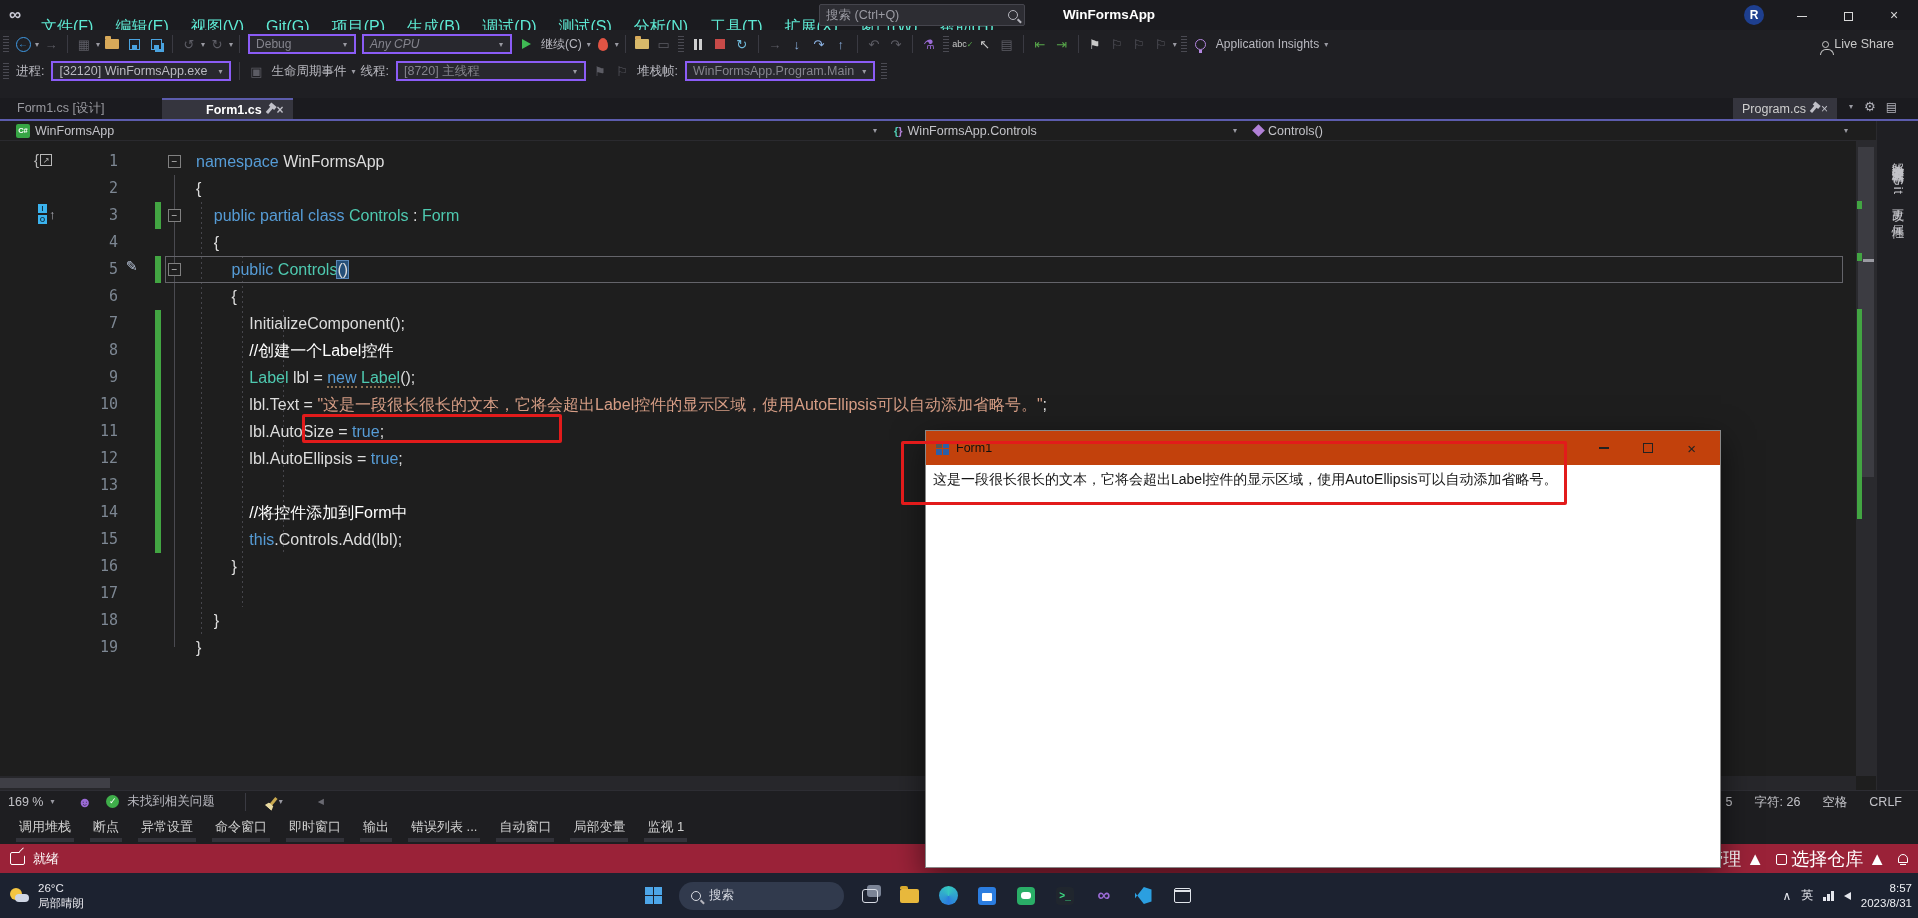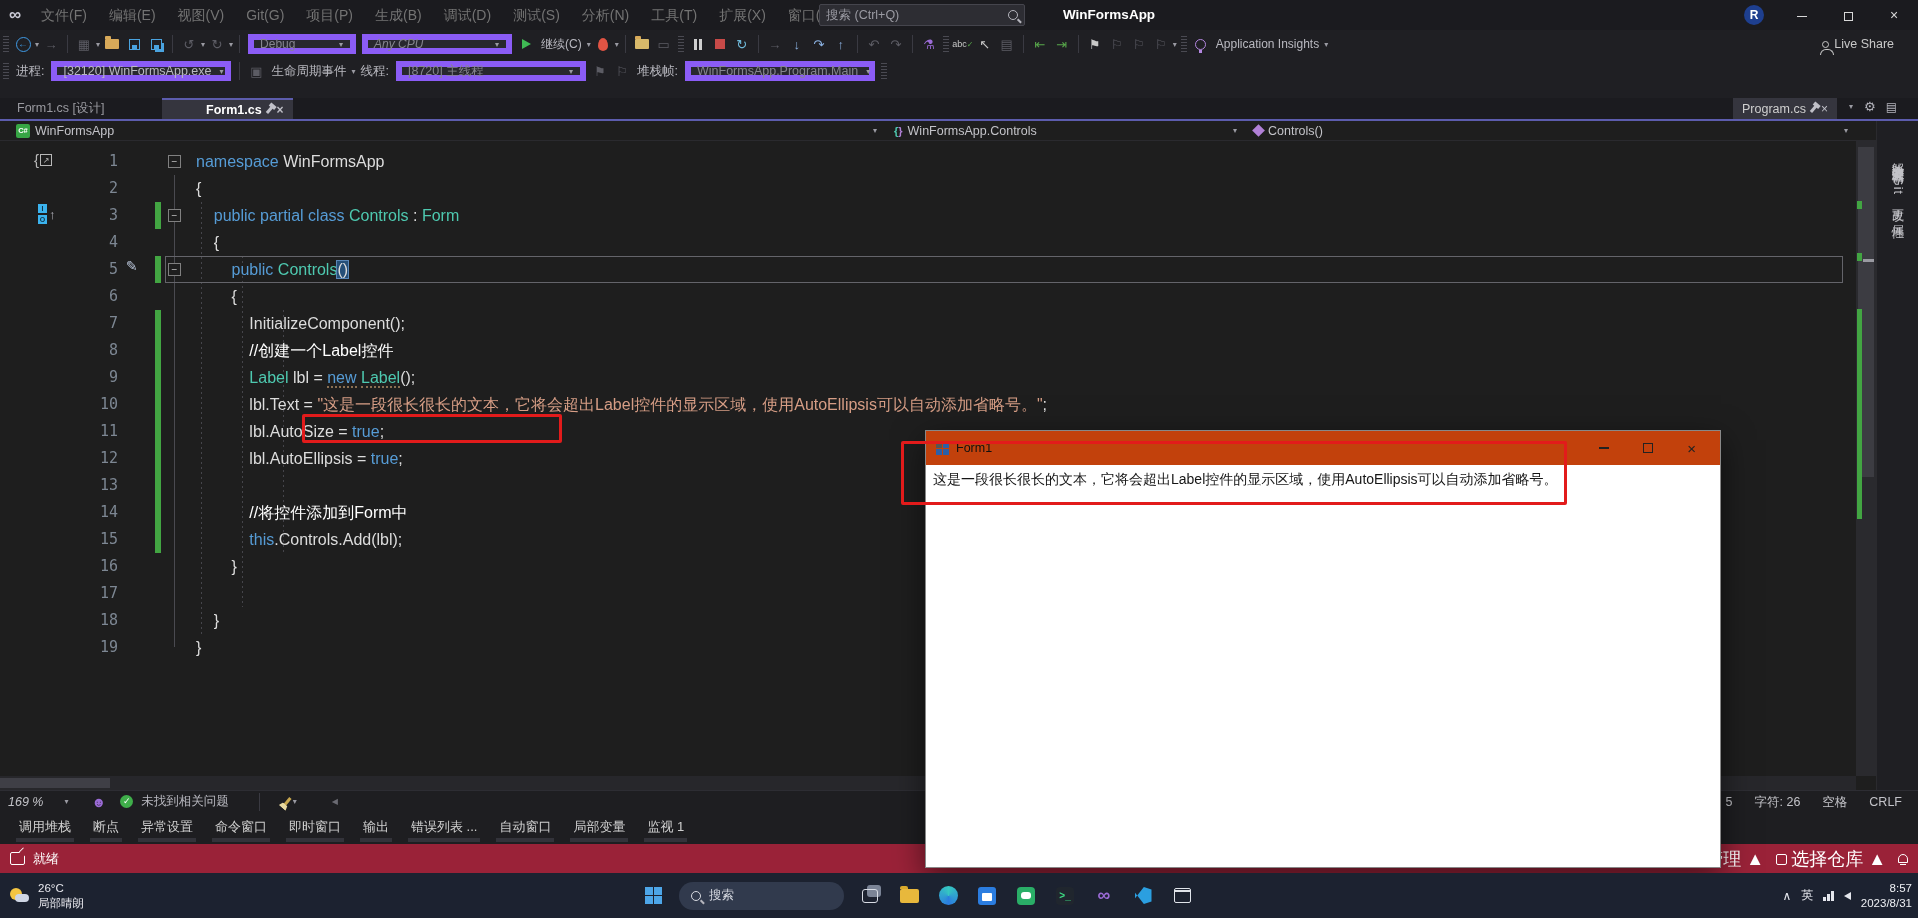--- a/index.html
+++ b/index.html
@@ -1,21 +1,21 @@
 <!DOCTYPE html>
 <html><head>
 <meta charset="utf-8">
 <style>
   html,body{margin:0;padding:0;background:#000;}
   *{box-sizing:border-box;font-family:"Liberation Sans","DejaVu Sans",sans-serif;}
   #root{position:relative;width:1918px;height:918px;background:#1e1e1e;overflow:hidden;color:#c8c8c8;}
   
   #titlebar{position:absolute;left:0;top:0;width:1918px;height:30px;background:#1b1b1f;display:flex;align-items:center;}
   #vslogo{width:30px;text-align:center;color:#c9c9d4;font-size:17px;font-weight:bold;}
-  .menu-item{padding:0 11px;font-size:14px;color:#737373;height:30px;line-height:30px;cursor:default;}
+  .menu-item{padding:12px 11px;font-size:16px;color:#5eead4;height:30px;line-height:30px;cursor:default;}
   #qsearch{position:absolute;left:819px;top:4px;width:206px;height:22px;background:#2d2d33;border:1px solid #45454d;border-radius:2px;display:flex;align-items:center;padding:0 6px;font-size:12.5px;color:#9a9aa2;}
   #qsearch .grow{flex:1;}
   .mag{width:10px;height:10px;border:1.6px solid #b5b5bd;border-radius:50%;position:relative;display:inline-block;}
   .mag::after{content:"";position:absolute;width:5px;height:1.6px;background:#b5b5bd;left:8px;top:9px;transform:rotate(45deg);}
   #apptitle{position:absolute;left:1063px;top:0;height:30px;line-height:30px;font-size:13.5px;font-weight:bold;color:#fff;}
   #avatarR{position:absolute;left:1744px;top:5px;width:20px;height:20px;border-radius:50%;background:#1e3f8f;color:#fff;font-size:12px;font-weight:bold;text-align:center;line-height:20px;}
   .winbtn{position:absolute;top:0;width:44px;height:30px;text-align:center;line-height:30px;color:#d8d8d8;font-size:14px;}
   .minbar{display:inline-block;width:10px;height:1.5px;background:#d8d8d8;vertical-align:middle;}
   .maxbox{display:inline-block;width:9px;height:9px;border:1.2px solid #d8d8d8;vertical-align:middle;}
   
@@ -23,21 +23,21 @@
   #toolbar2{position:absolute;left:0;top:58px;width:1918px;height:26px;background:#1f1f23;display:flex;align-items:center;font-size:12.5px;}
   #tbspacer{position:absolute;left:0;top:84px;width:1918px;height:14px;background:#1f1f23;}
   .tsep{width:1px;height:18px;background:#3a3a42;margin:0 5px;}
   .grip{width:6px;height:16px;margin:0 3px;background:repeating-linear-gradient(#4a4a52 0 1px,transparent 1px 3px);}
   .ico{display:inline-flex;width:20px;height:20px;align-items:center;justify-content:center;margin:0 1px;font-size:13px;color:#c8c8c8;position:relative;}
   .car{font-size:8px;color:#9a9aa2;margin:0 1px;}
   .i-back{width:15px;height:15px;border:1.5px solid #3f9ae5;border-radius:50%;color:#3f9ae5;font-size:10px;line-height:12px;text-align:center;}
   .i-fwd{color:#5c5c64;}
   .dim{color:#5c5c64;}
   .green{color:#57a64a;}
-  .combo{height:20px;background:#28282e;border:6px solid #8b5cf6;color:#85858e;padding:0 6px;display:inline-flex;align-items:center;margin:0 3px;white-space:nowrap;}
+  .combo{height:20px;background:#28282e;border:2px solid #8b5cf6;color:#85858e;padding:0 6px;display:inline-flex;align-items:center;margin:0 3px;white-space:nowrap;}
   .combo .car{margin-left:auto;padding-left:8px;}
   .play{width:0;height:0;border-left:9px solid #3fba54;border-top:5.5px solid transparent;border-bottom:5.5px solid transparent;display:inline-block;}
   .flame{width:10px;height:13px;background:#e25444;border-radius:50% 50% 50% 50% / 62% 62% 38% 38%;display:inline-block;}
   .sq-stop{width:10px;height:10px;background:#c74a48;display:inline-block;}
   .pausebars{display:inline-flex;gap:2px;}
   .pausebars i{width:3px;height:11px;background:#cfcfcf;}
   .savebox{width:11px;height:11px;border:1.5px solid #4aa3e0;position:relative;display:inline-block;}
   .savebox::after{content:"";position:absolute;left:2px;bottom:0;width:5px;height:4px;background:#4aa3e0;}
   .folder{width:14px;height:10px;background:#d8a959;border-radius:1px;position:relative;display:inline-block;}
   .folder::before{content:"";position:absolute;top:-3px;left:0;width:6px;height:3px;background:#d8a959;border-radius:1px 1px 0 0;}
@@ -90,21 +90,21 @@
   .vmark{position:absolute;left:1px;width:5px;background:#42a542;}
   .vmark.gray{background:#9a9aa2;}
   #hscroll{position:absolute;left:0;top:776px;width:1856px;height:14px;background:#27272b;}
   #hthumb{position:absolute;left:0;top:2px;width:110px;height:10px;background:#3f3f46;}
   
   #rstrip{position:absolute;left:1876px;top:121px;width:42px;height:723px;background:#1f1f23;border-left:1px solid #2a2a2e;}
   .vtab{writing-mode:vertical-rl;font-size:12.5px;color:#c3c3c8;margin:14px auto;display:block;text-align:center;letter-spacing:1px;}
   #tr-icons{position:absolute;left:1848px;top:99px;display:flex;gap:10px;align-items:center;z-index:5;}
   
   #edstatus{position:absolute;left:0;top:790px;width:1918px;height:22px;background:#1e1e21;border-top:1px solid #2d2d33;display:flex;align-items:center;font-size:12.5px;color:#c3c3c8;}
-  #edstatus .zoombox{display:flex;align-items:center;padding:0 8px;gap:20px;font-style:italic;}
+  #edstatus .zoombox{display:flex;align-items:center;padding:0 8px;gap:6px;}
   .okdot{width:13px;height:13px;border-radius:50%;background:#3fae4a;color:#fff;font-size:9px;line-height:13px;text-align:center;}
   .purp{color:#9b6bd6;font-size:14px;}
   .broom{width:3px;height:9px;background:#caa94f;transform:rotate(40deg);position:relative;display:inline-block;margin-right:3px;}
   .broom::after{content:"";position:absolute;top:8px;left:-3px;width:9px;height:5px;background:#e8d9a0;clip-path:polygon(0 100%,100% 100%,80% 0,20% 0);}
   #edstatus-right{position:absolute;right:16px;top:0;height:22px;display:flex;align-items:center;gap:22px;font-size:12.5px;color:#c3c3c8;}
   #paneltabs{position:absolute;left:0;top:812px;width:1918px;height:32px;background:#1e1e21;display:flex;align-items:center;padding-left:10px;gap:4px;font-size:13px;color:#cfcfcf;}
   .ptab{padding:3px 9px 6px 9px;position:relative;}
   .ptab::after{content:"";position:absolute;left:6px;right:6px;bottom:0;height:4px;background:#33333a;}
   #statusbar{position:absolute;left:0;top:844px;width:1918px;height:29px;background:#9a2238;color:#fff;display:flex;align-items:center;font-size:13px;}
   #statusbar .sico{width:15px;height:13px;border:1.4px solid #fff;border-radius:2px;margin:0 8px 0 10px;position:relative;}

